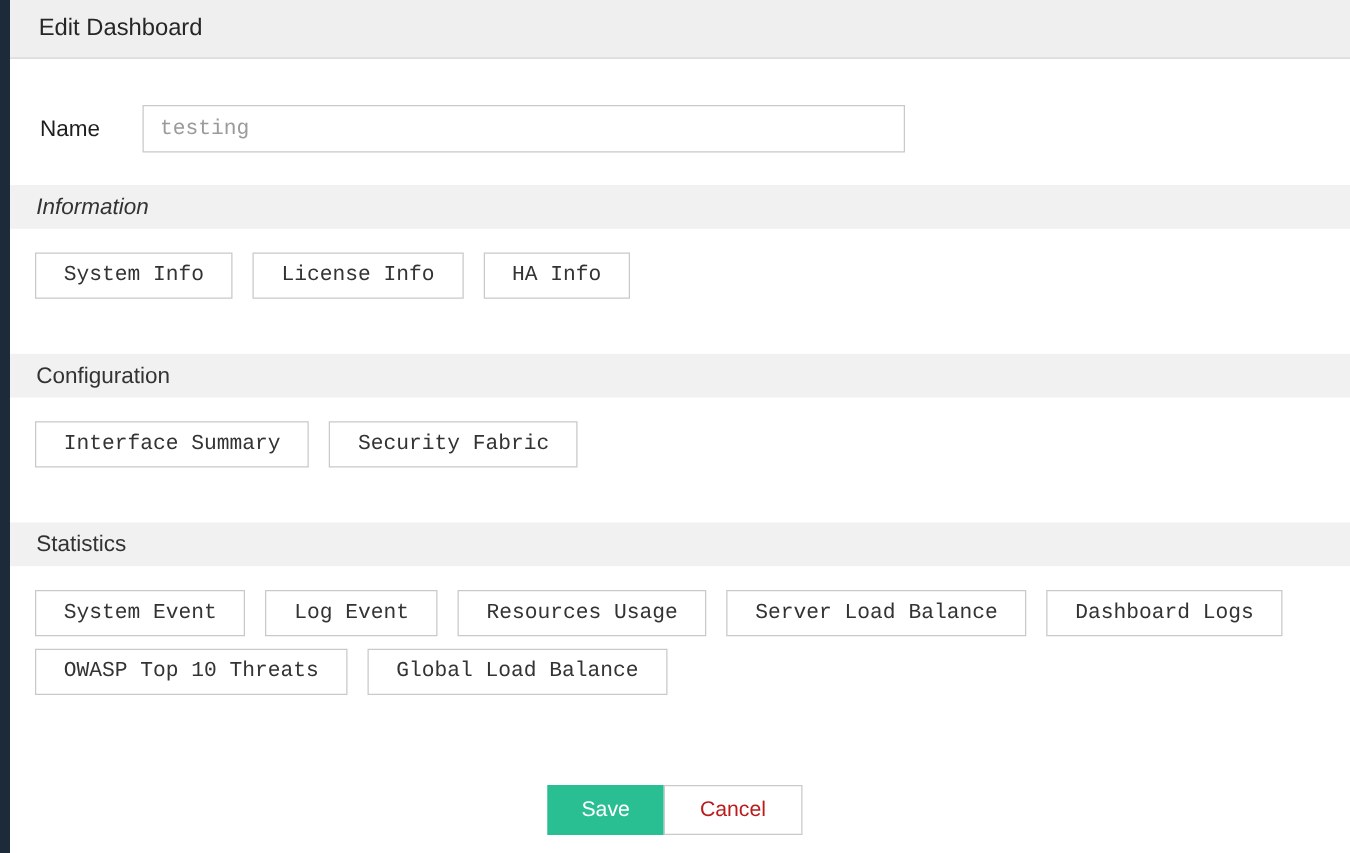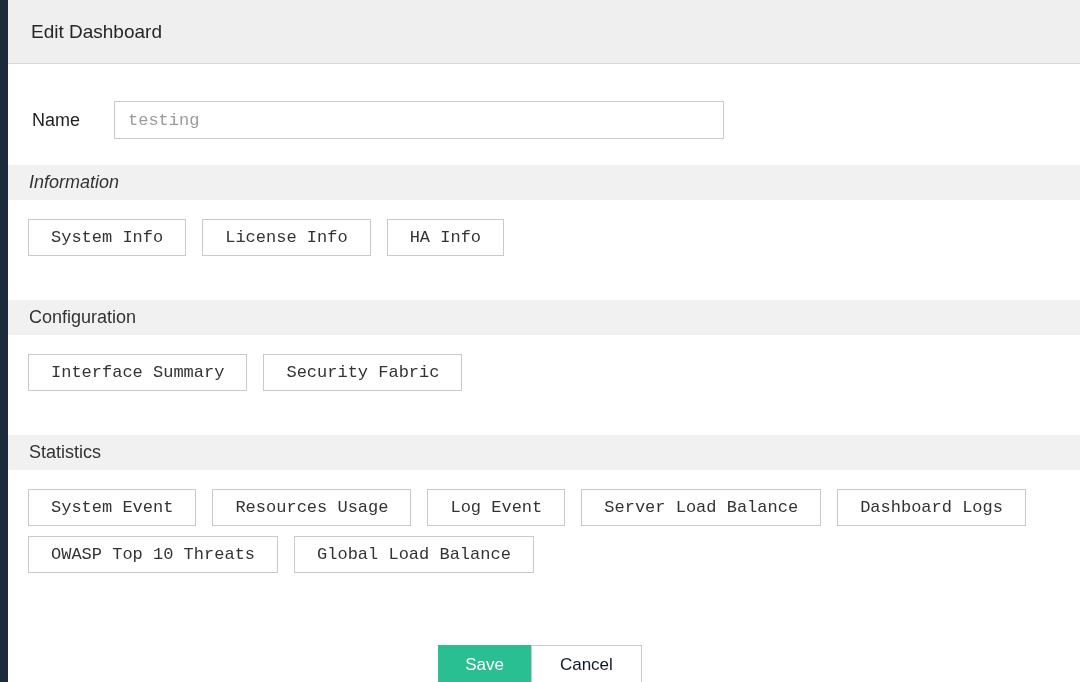--- a/index.html
+++ b/index.html
@@ -10,21 +10,21 @@
     overflow: hidden;
   }
   .left-strip {
     position: fixed;
     left: 0; top: 0;
     width: 8px; height: 682px;
     background: #1c2a3a;
     z-index: 10;
   }
   .header {
-    height: 64px;
+    height: 47px;
     background: #efefef;
     border-bottom: 1px solid #d6d6d6;
     display: flex;
     align-items: center;
     padding-left: 31px;
     font-size: 19px;
     color: #262626;
   }
   .name-row {
     display: flex;
@@ -84,21 +84,21 @@
     border: 1px solid #2abf92;
     color: #ffffff;
     padding: 9px 26px;
     font-size: 17px;
     font-family: "Liberation Sans", sans-serif;
     cursor: pointer;
   }
   .cancel-btn {
     background: #ffffff;
     border: 1px solid #c9c9c9;
-    color: #0f172a;
+    color: #b91c1c;
     padding: 9px 28px;
     font-size: 17px;
     font-family: "Liberation Sans", sans-serif;
     cursor: pointer;
   }
 </style>
 </head>
 <body>
 
 <div class="left-strip"></div>
@@ -127,22 +127,22 @@
 <div class="btn-row">
   <button class="widget-btn">Interface Summary</button>
   <button class="widget-btn">Security Fabric</button>
 </div>
 
 <div class="section-band band-stats">
   <span>Statistics</span>
 </div>
 <div class="btn-row">
   <button class="widget-btn">System Event</button>
+  <button class="widget-btn">Log Event</button>
   <button class="widget-btn">Resources Usage</button>
-  <button class="widget-btn">Log Event</button>
   <button class="widget-btn">Server Load Balance</button>
   <button class="widget-btn">Dashboard Logs</button>
   <button class="widget-btn">OWASP Top 10 Threats</button>
   <button class="widget-btn">Global Load Balance</button>
 </div>
 
 <div class="footer">
   <button class="save-btn">Save</button>
   <button class="cancel-btn">Cancel</button>
 </div>

